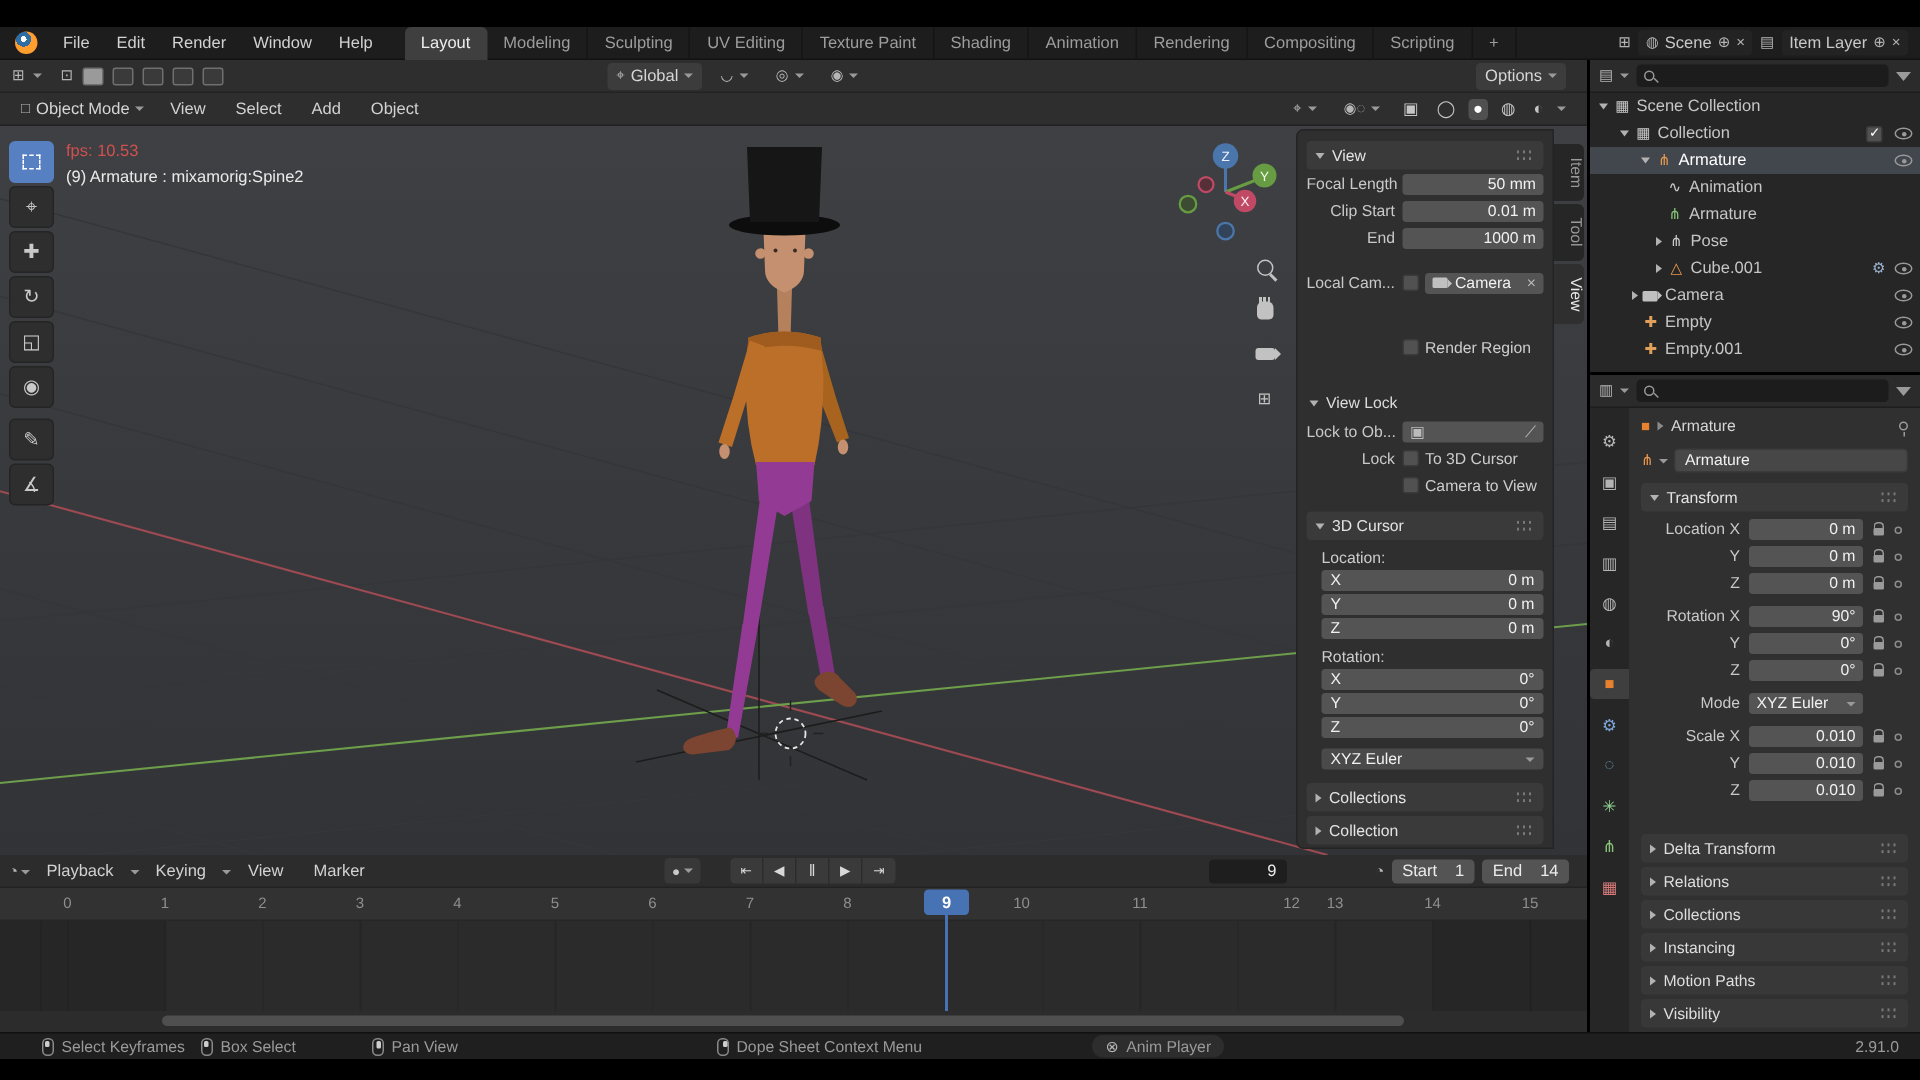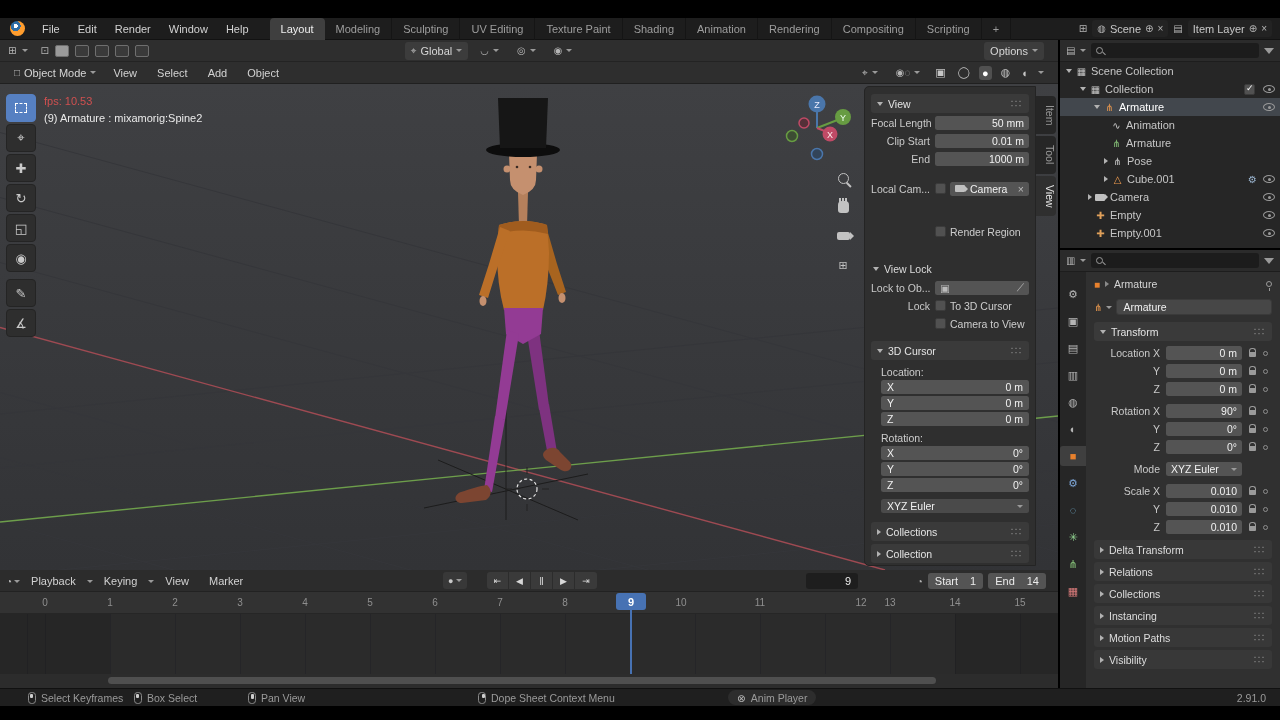--- a/index.html
+++ b/index.html
@@ -640,21 +640,21 @@
         <span class="adot"></span>
       </div>
     <div class="prow">
         <span class="plabel">Z</span>
       <div class="pfield">
           <span class="v">0.010</span>
         </div>
       <span class="lock"></span>
         <span class="adot"></span>
       </div>
-    <div class="csec" style="margin-top:4px">
+    <div class="csec" style="margin-top:20px">
         <span class="cr"></span>
         <span>Delta Transform</span>
         <span class="dots"></span>
       </div>
     <div class="csec">
         <span class="cr"></span>
         <span>Relations</span>
         <span class="dots"></span>
       </div>
     <div class="csec">

